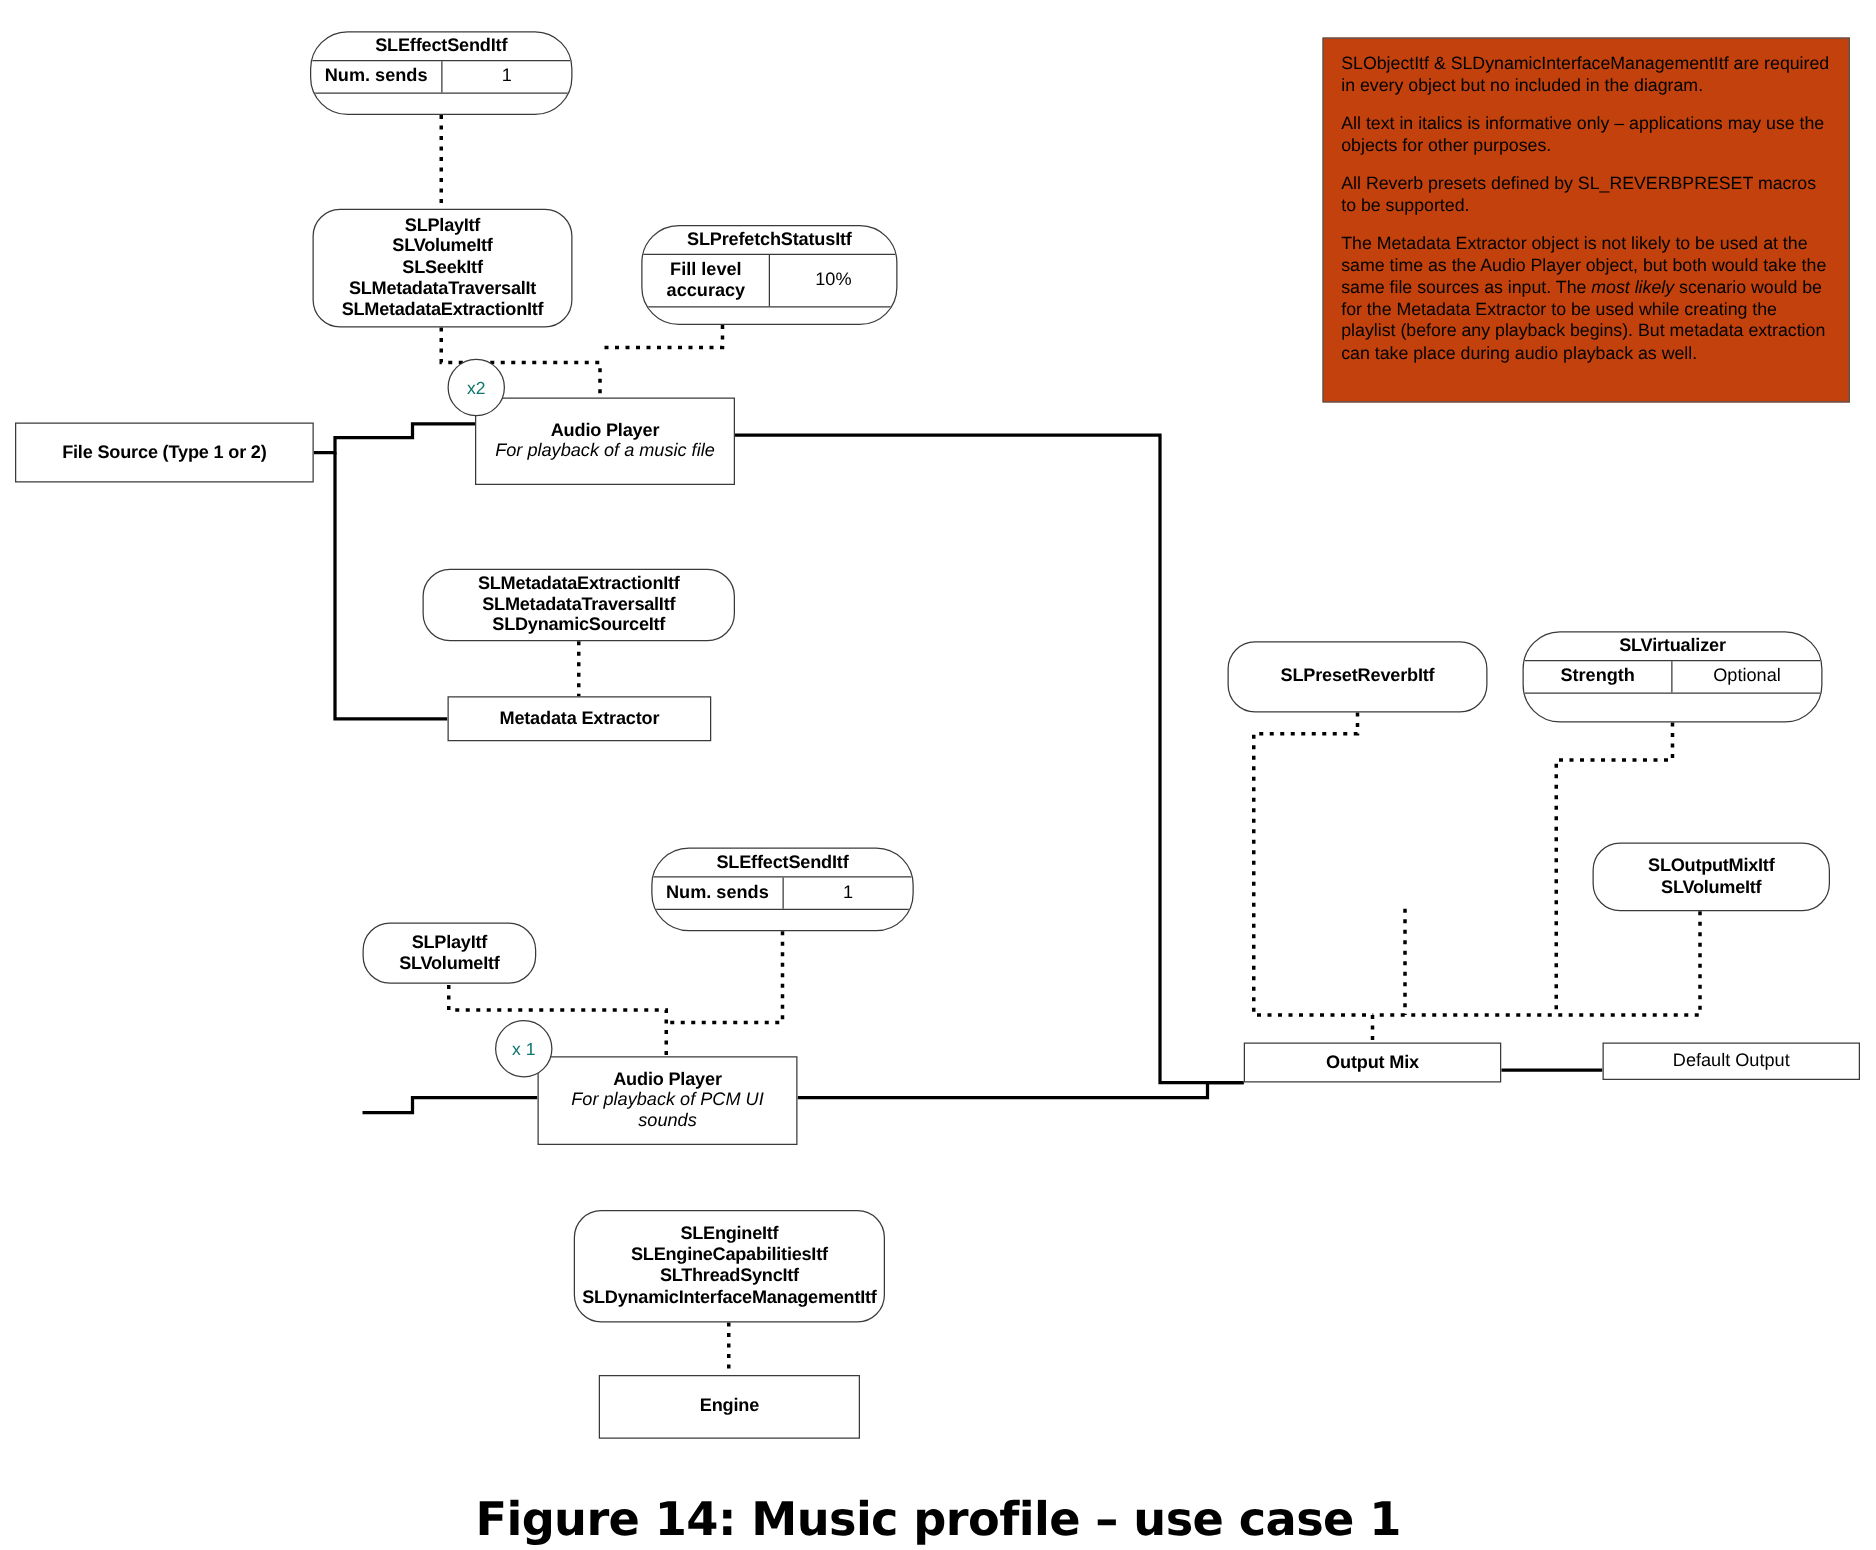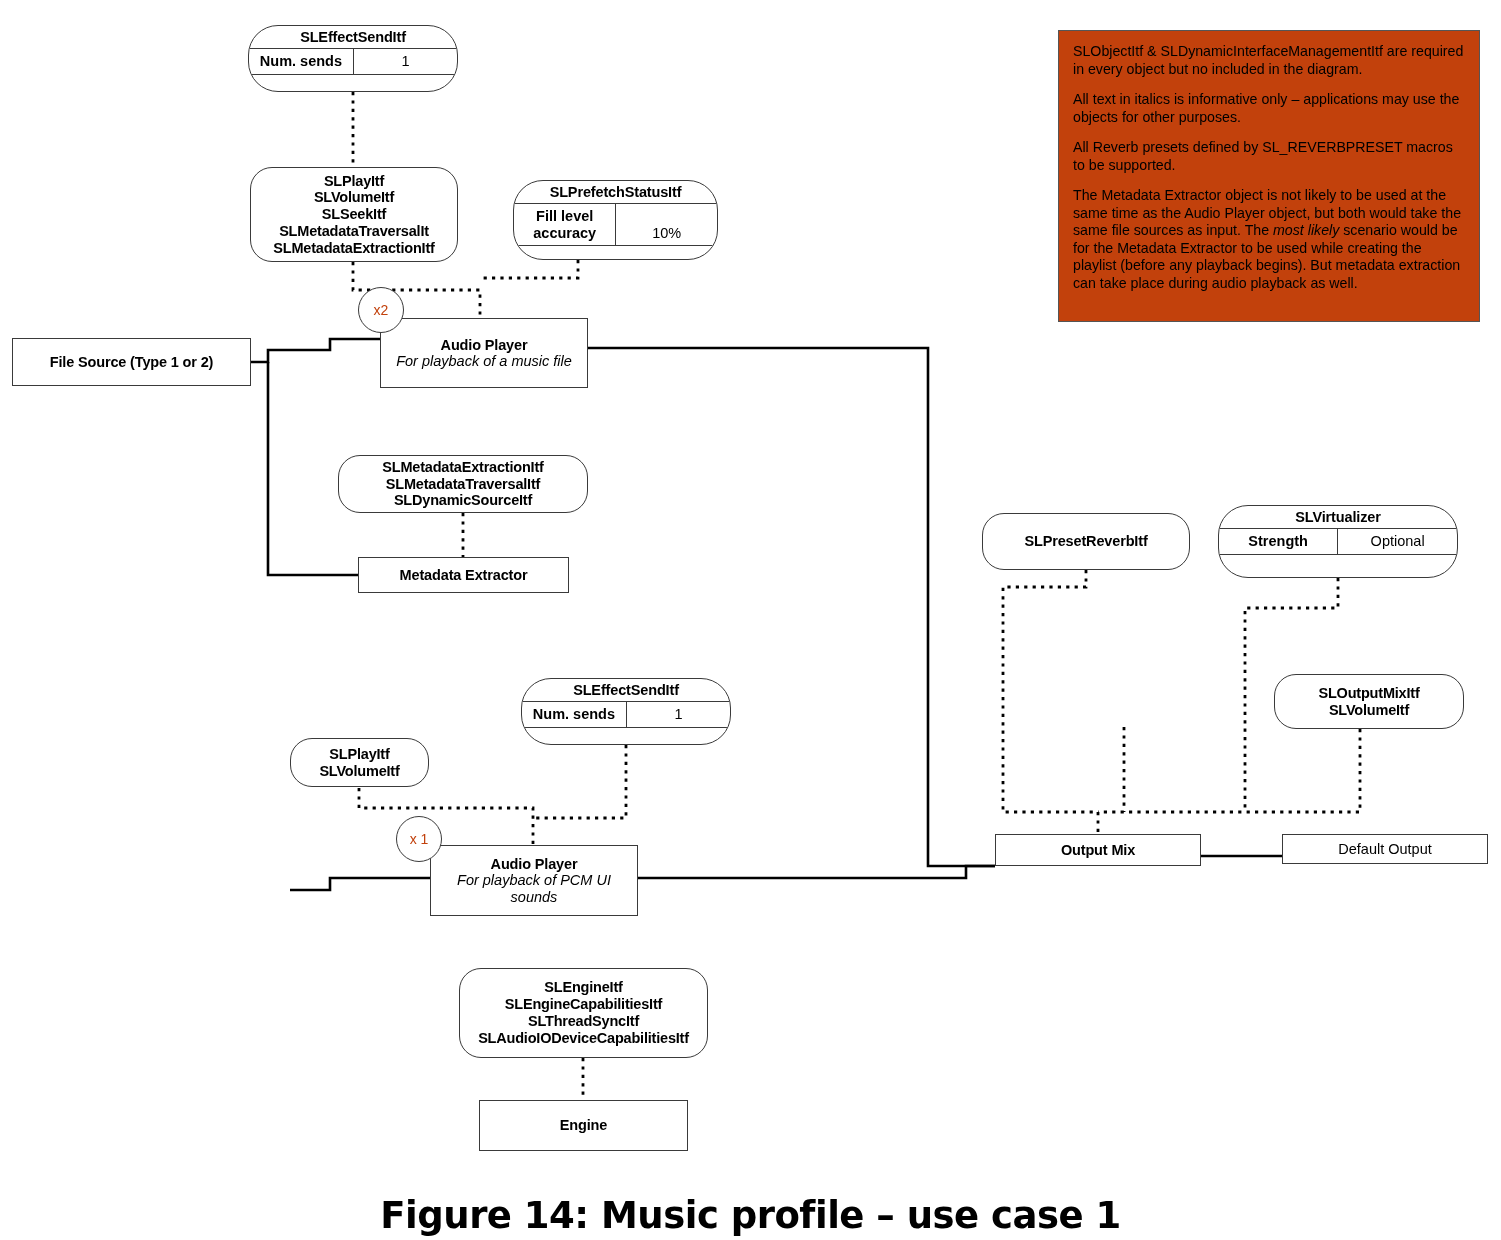--- a/index.html
+++ b/index.html
@@ -82,21 +82,20 @@
     font-weight: bold;
     font-size: 14.5px;
     letter-spacing: -0.15px;
     padding: 3px 0 3px;
     border-bottom: 1.4px solid #3a3a3a;
   }
   .attr-row {
     flex: 0 0 auto;
     display: flex;
     border-bottom: 1.4px solid #3a3a3a;
-    align-items: flex-end;
   }
   .attr-key {
     flex: 0 0 48%;
     font-weight: bold;
     font-size: 14.5px;
     line-height: 16.5px;
     text-align: center;
     padding: 4px 2px;
     border-right: 1.4px solid #3a3a3a;
     display: flex;
@@ -120,21 +119,21 @@
   .mult {
     position: absolute;
     box-sizing: border-box;
     border: 1.5px solid #3a3a3a;
     border-radius: 50%;
     background: #ffffff;
     display: flex;
     align-items: center;
     justify-content: center;
     font-size: 14px;
-    color: #c2410c;
+    color: #0f766e;
     z-index: 5;
   }
 
   
   .note {
     position: absolute;
     box-sizing: border-box;
     background: #c2410c;
     border: 1.6px solid #555;
     padding: 12px 14px 10px 14px;
@@ -314,21 +313,21 @@
   </div>
 
   <div class="node rect" style="left:1282px; top:834px; width:206px; height:30px;">
     <div class="plain">Default Output</div>
   </div>
 
   <div class="node stadium" style="left:459px; top:968px; width:249px; height:90px;">
     <div class="itf-list">SLEngineItf
 SLEngineCapabilitiesItf
 SLThreadSyncItf
-SLAudioIODeviceCapabilitiesItf</div>
+SLDynamicInterfaceManagementItf</div>
   </div>
 
   <div class="node rect" style="left:479px; top:1100px; width:209px; height:51px;">
     <div class="title">Engine</div>
   </div>
 
   <div class="caption" style="top:1194px;">Figure 14: Music profile – use case 1</div>
 
 </div>
 

